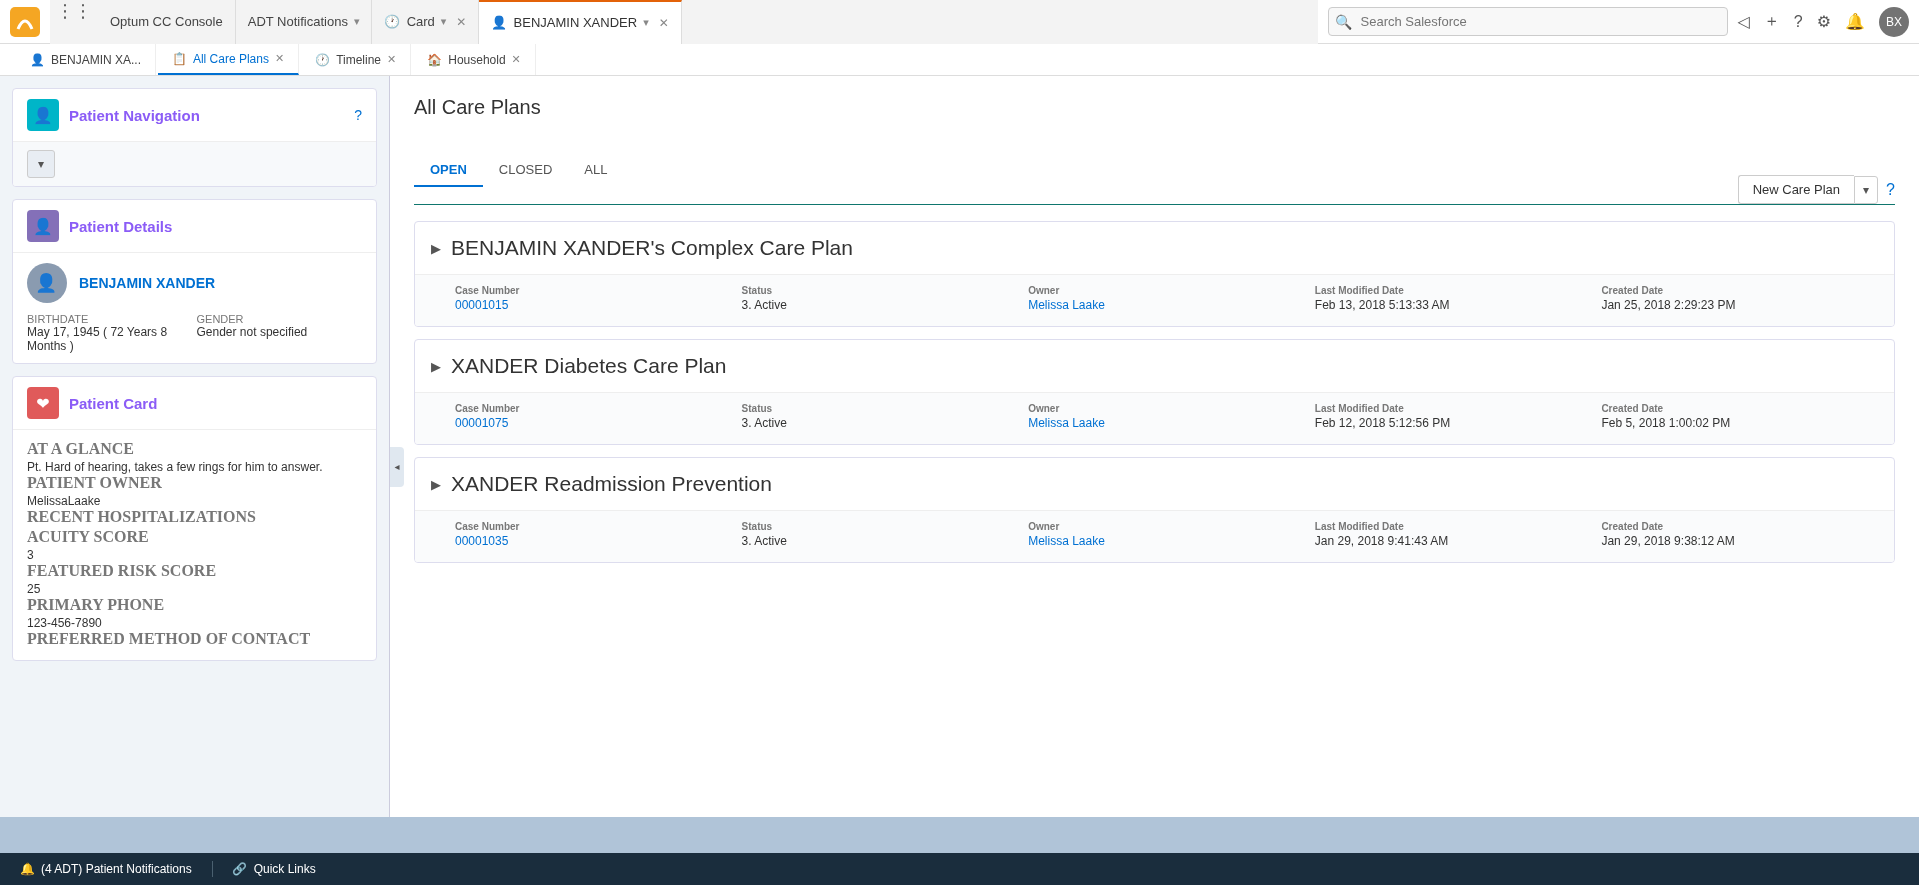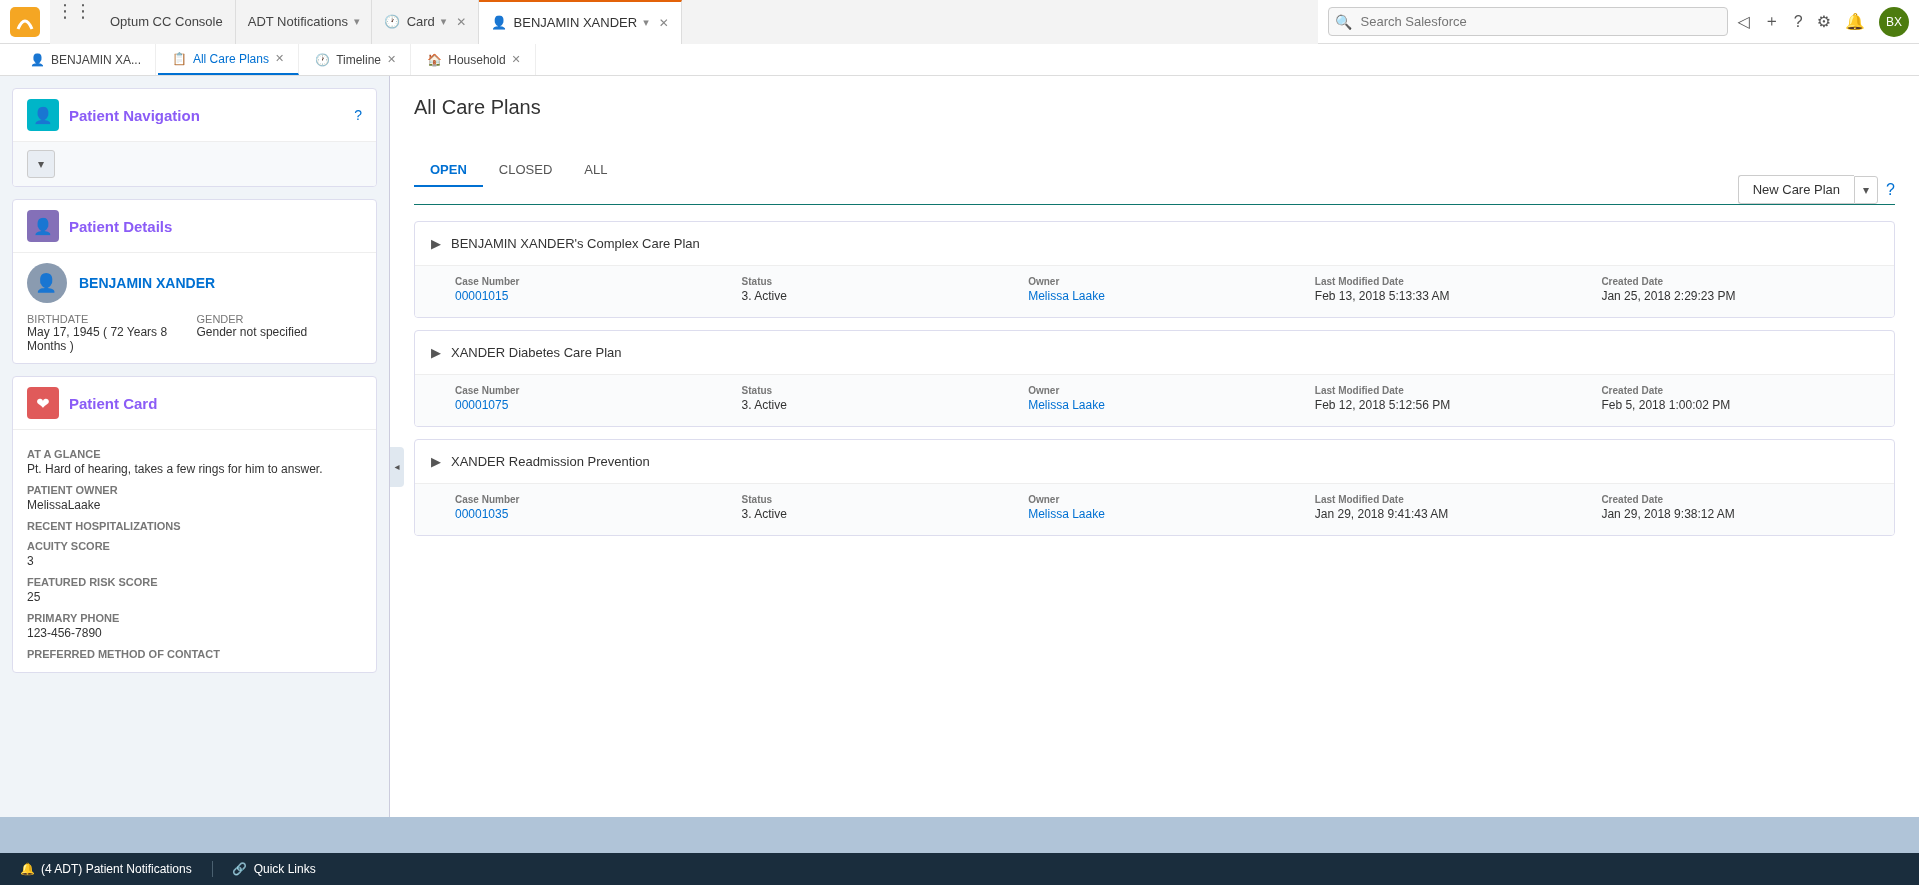--- a/index.html
+++ b/index.html
@@ -44,21 +44,21 @@
       align-items: center;
       gap: 14px;
       margin-left: auto;
       color: #555;
       font-size: 16px;
     }
     .top-bar-actions span { cursor: pointer; }
     .avatar-circle {
       width: 30px; height: 30px;
       border-radius: 50%;
-      background: #4d7c0f;
+      background: #737373;
       display: flex; align-items: center; justify-content: center;
       color: #fff; font-size: 12px;
     }
 
     
     .app-tabs {
       background: #f3f3f3;
       height: 36px;
       display: flex;
       align-items: stretch;
@@ -215,21 +215,21 @@
       display: grid;
       grid-template-columns: 1fr 1fr;
       gap: 4px;
       margin-top: 10px;
     }
     .patient-info-label { font-size: 11px; color: #777; text-transform: uppercase; }
     .patient-info-value { font-size: 12px; color: #333; }
 
     
     .patient-card-body { padding: 10px 14px; }
-    .card-label { font-size: 11px; color: #777; text-transform: uppercase; font-weight: 600; margin-top: 8px; margin-bottom: 2px; }
+    .card-label { font-size: 16px; color: #777; text-transform: uppercase; font-weight: 600; margin-top: 0; margin-bottom: 2px; font-family: Liberation Serif, serif; }
     .card-value { font-size: 12px; color: #333; }
 
     
     .sidebar-collapse {
       position: absolute;
       left: 390px;
       top: 50%;
       background: #e0e8f0;
       width: 14px;
       height: 40px;
@@ -323,21 +323,21 @@
       overflow: hidden;
     }
     .care-plan-item-header {
       display: flex;
       align-items: center;
       padding: 14px 16px;
       gap: 10px;
       cursor: pointer;
     }
     .care-plan-item-title {
-      font-size: 13px;
+      font-size: 21px;
       font-weight: 500;
       color: #333;
     }
     .expand-arrow { color: #555; font-size: 13px; }
 
     .care-plan-item-details {
       display: grid;
       grid-template-columns: 1fr 1fr 1fr 1fr 1fr;
       padding: 10px 16px 14px 40px;
       border-top: 1px solid #eee;

